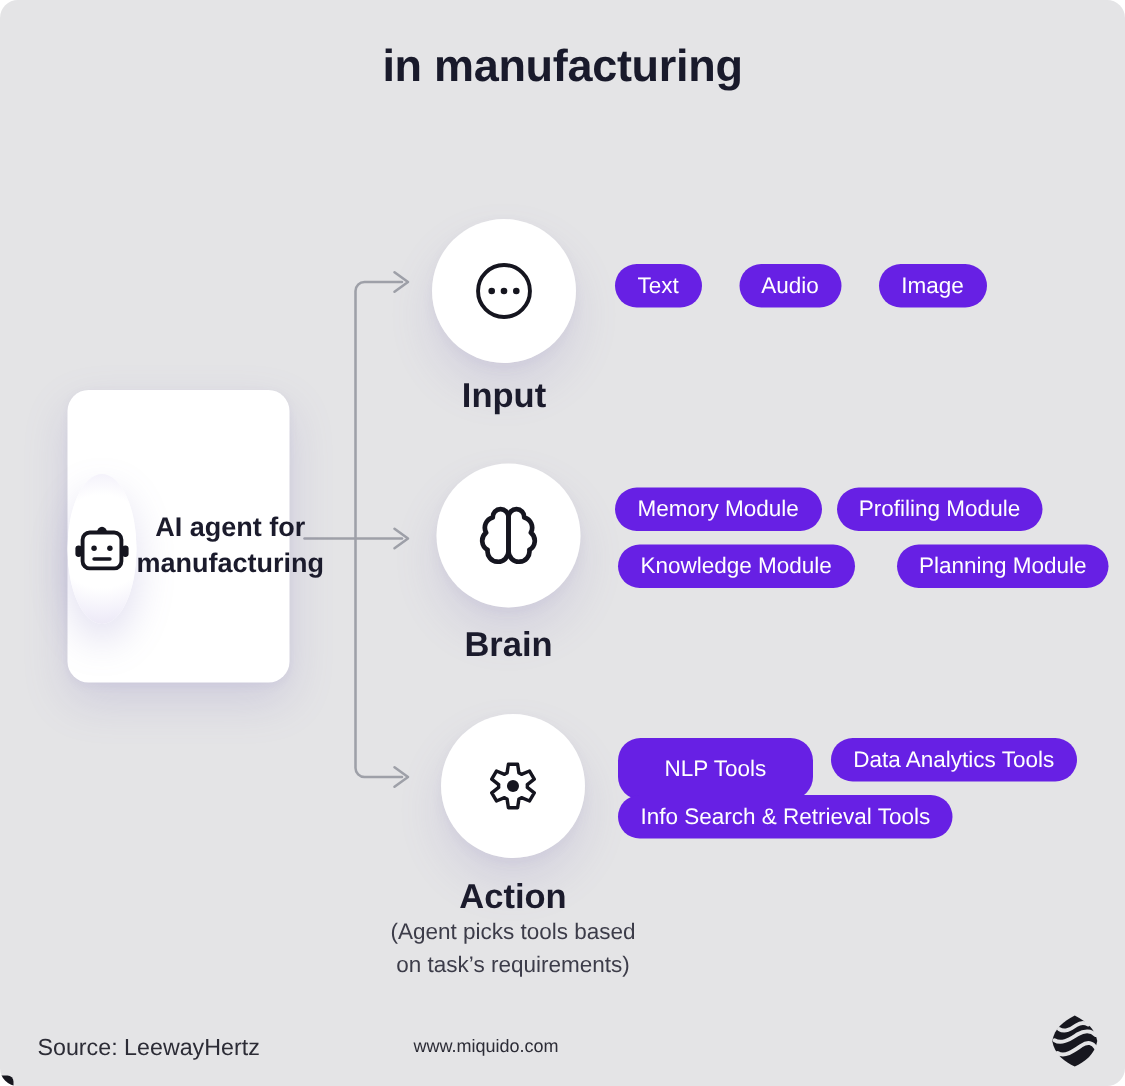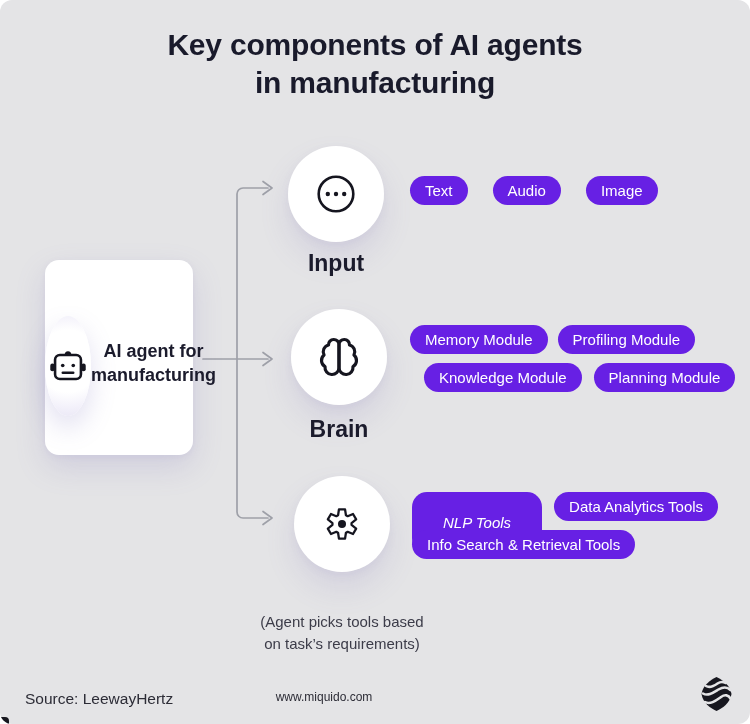--- a/index.html
+++ b/index.html
@@ -53,24 +53,24 @@
     position:absolute; left:237px; top:611px; width:210px;
     text-align:center; font-size:15px; line-height:22px; color:#3C3C49;
   }
   
   .pill-row { position:absolute; display:flex; }
   .pill {
     display:inline-flex; align-items:center; justify-content:center;
     height:29px; padding:0 15px; border-radius:15px;
     background:#6720E4; color:#ffffff; font-size:15px; white-space:nowrap;
   }
-  .pill-wide { padding:16px 31px;font-style:italic; }
+  .pill-wide { padding:6px 31px; }
   .row-input   { left:410px; top:176px; gap:25px; }
   .row-brain-1 { left:410px; top:325px; gap:10px; }
-  .row-brain-2 { left:424px; top:363px; gap:12px; }
+  .row-brain-2 { left:412px; top:363px; gap:28px; }
   .row-action-1{ left:412px; top:492px; gap:12px; }
   .row-action-2{ left:412px; top:530px; gap:12px; }
   
   .footer-source {
     position:absolute; left:25px; top:690px; font-size:15.5px; color:#2C2C36;
   }
   .footer-site {
     position:absolute; left:0; top:690px; width:648px; text-align:center;
     font-size:12px; color:#2C2C36;
   }
@@ -80,21 +80,20 @@
     background:#17171F; border-top-right-radius:4px;
   }
   svg { display:block; }
 </style>
 </head>
 <body>
 
 <div class="canvas">
 
   <div class="title">
-    <div>Key components of AI agents</div>
     <div>in manufacturing</div>
   </div>
 
   <svg class="connectors" width="750" height="724" viewBox="0 0 750 724" fill="none">
     <g stroke="#9EA0A8" stroke-width="1.7" stroke-linecap="round" stroke-linejoin="round" fill="none">
       <path d="M268 188 H243 A6 6 0 0 0 237 194 V512 A6 6 0 0 0 243 518 H268"></path>
       <path d="M203 359 H268"></path>
       <path d="M263 181.5 L272 188 L263 194.5"></path>
       <path d="M263 352.5 L272 359 L263 365.5"></path>
       <path d="M263 511.5 L272 518 L263 524.5"></path>
@@ -149,20 +148,21 @@
     <span class="pill">Knowledge Module</span>
     <span class="pill">Planning Module</span>
   </div>
 
   <div class="section-circle circle-action">
     <svg width="42" height="42" viewBox="0 0 48 48">
       <path d="M28.5 14 L27.5 7.4 L20.5 7.4 L19.5 14 A11 11 0 0 0 17.5 15.1 L11.4 12.6 L7.8 18.7 L13.1 22.9 A11 11 0 0 0 13.1 25.1 L7.8 29.3 L11.4 35.4 L17.5 32.9 A11 11 0 0 0 19.5 34 L20.5 40.6 L27.5 40.6 L28.5 34 A11 11 0 0 0 30.5 32.9 L36.6 35.4 L40.2 29.3 L34.9 25.1 A11 11 0 0 0 34.9 22.9 L40.2 18.7 L36.6 12.6 L30.5 15.1 A11 11 0 0 0 28.5 14 Z" fill="#ffffff" stroke="#15151F" stroke-width="2.6" stroke-linejoin="round"></path>
       <circle cx="24" cy="24" r="4.6" fill="#15151F"></circle>
     </svg>
   </div>
+  <div class="section-label label-action">Action</div>
   <div class="action-caption">
     <div>(Agent picks tools based</div>
     <div>on task’s requirements)</div>
   </div>
   <div class="pill-row row-action-1">
     <span class="pill pill-wide">NLP Tools</span>
     <span class="pill">Data Analytics Tools</span>
   </div>
   <div class="pill-row row-action-2">
     <span class="pill">Info Search &amp; Retrieval Tools</span>

